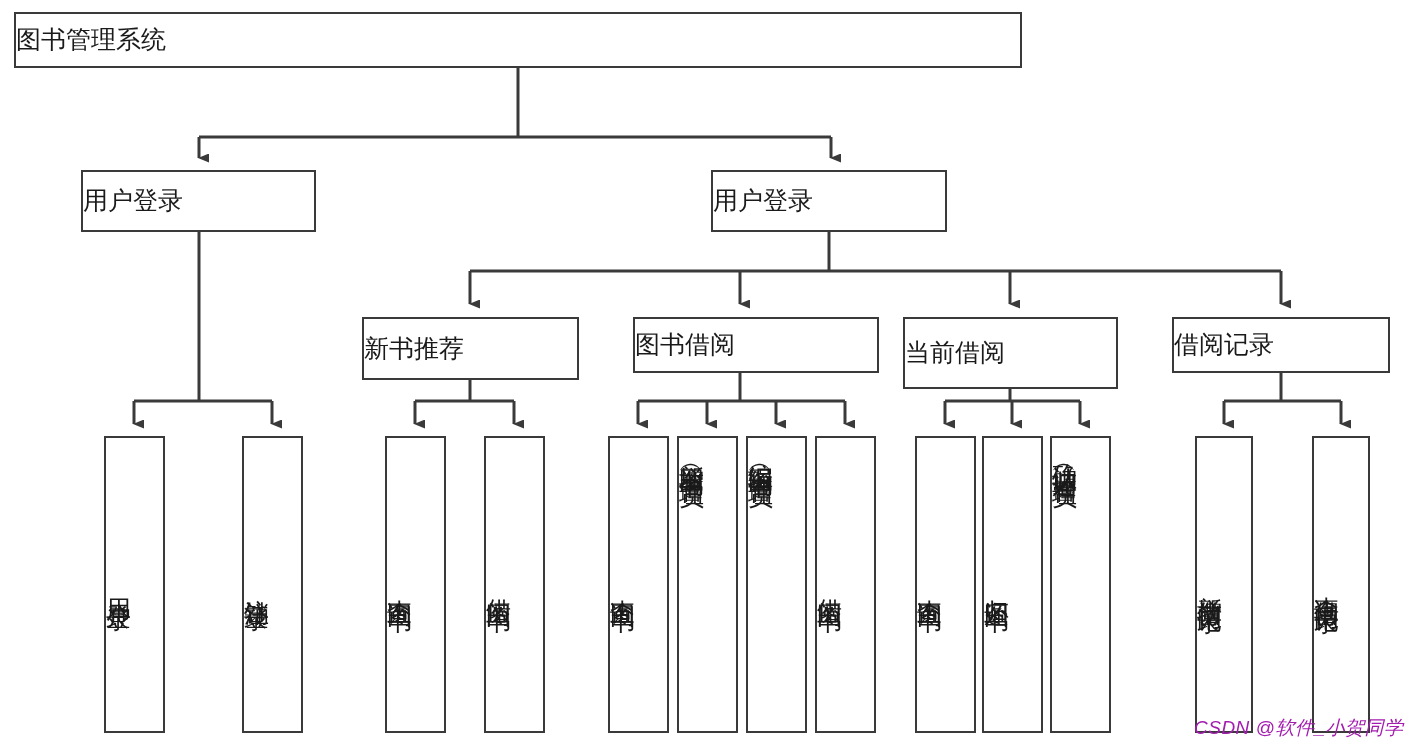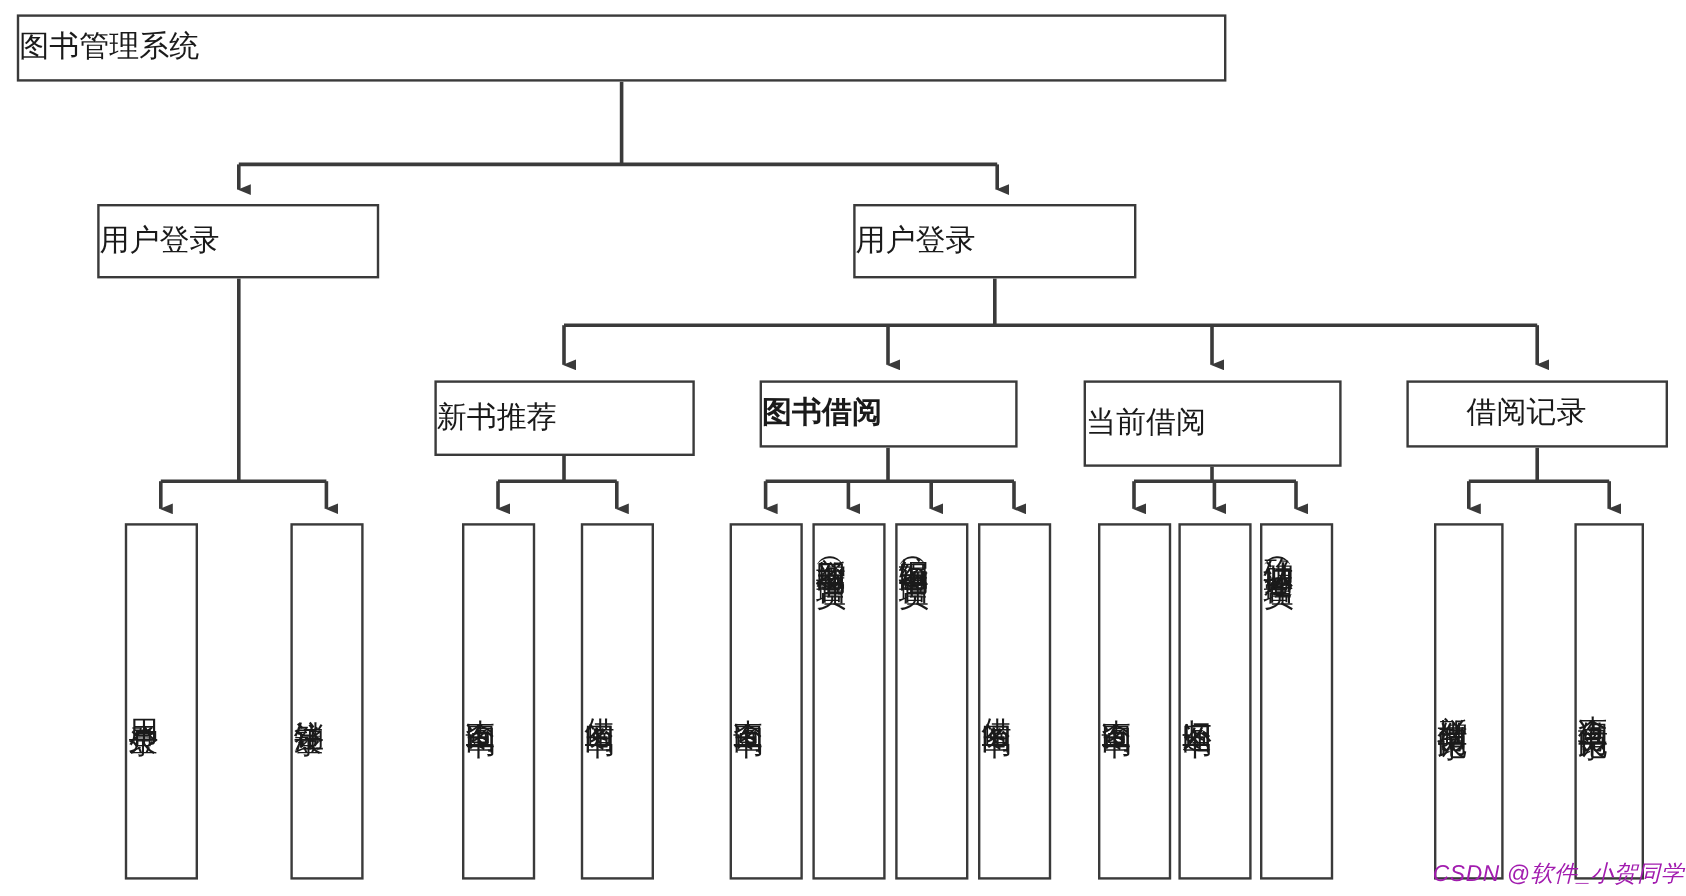--- a/index.html
+++ b/index.html
@@ -134,27 +134,27 @@
   <div class="node horizontal" style="left:81px; top:170px; width:235px; height:62px;">
     <span class="label">用户登录</span>
   </div>
   <div class="node horizontal" style="left:711px; top:170px; width:236px; height:62px;">
     <span class="label">用户登录</span>
   </div>
 
   <div class="node horizontal" style="left:362px; top:317px; width:217px; height:63px;">
     <span class="label">新书推荐</span>
   </div>
-  <div class="node horizontal" style="left:633px; top:317px; width:215px; height:56px;font-weight:bold;">
+  <div class="node horizontal" style="left:633px; top:317px; width:246px; height:56px;">
     <span class="label">图书借阅</span>
   </div>
   <div class="node horizontal" style="left:903px; top:317px; width:215px; height:72px;">
     <span class="label">当前借阅</span>
   </div>
-  <div class="node horizontal" style="left:1172px; top:317px; width:218px; height:56px;padding-left:48px;">
+  <div class="node horizontal" style="left:1172px; top:317px; width:218px; height:56px;">
     <span class="label">借阅记录</span>
   </div>
 
   <div class="node vertical centered" style="left:104px; top:436px; width:61px; height:297px;">
     <span class="label">用户登录</span>
   </div>
   <div class="node vertical centered" style="left:242px; top:436px; width:61px; height:297px;">
     <span class="label">注销登录</span>
   </div>
 

